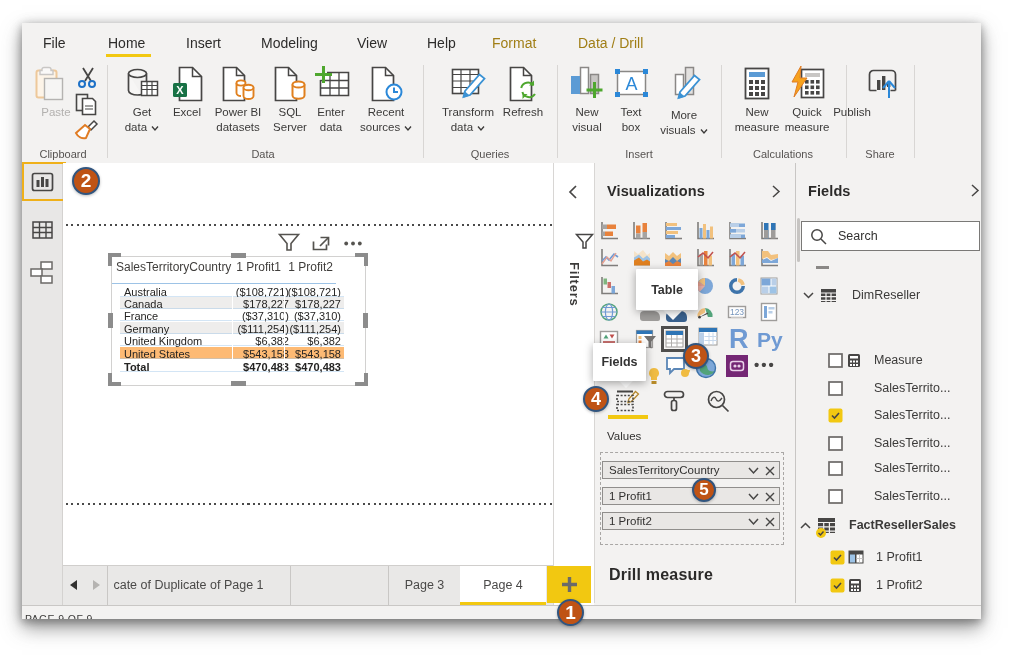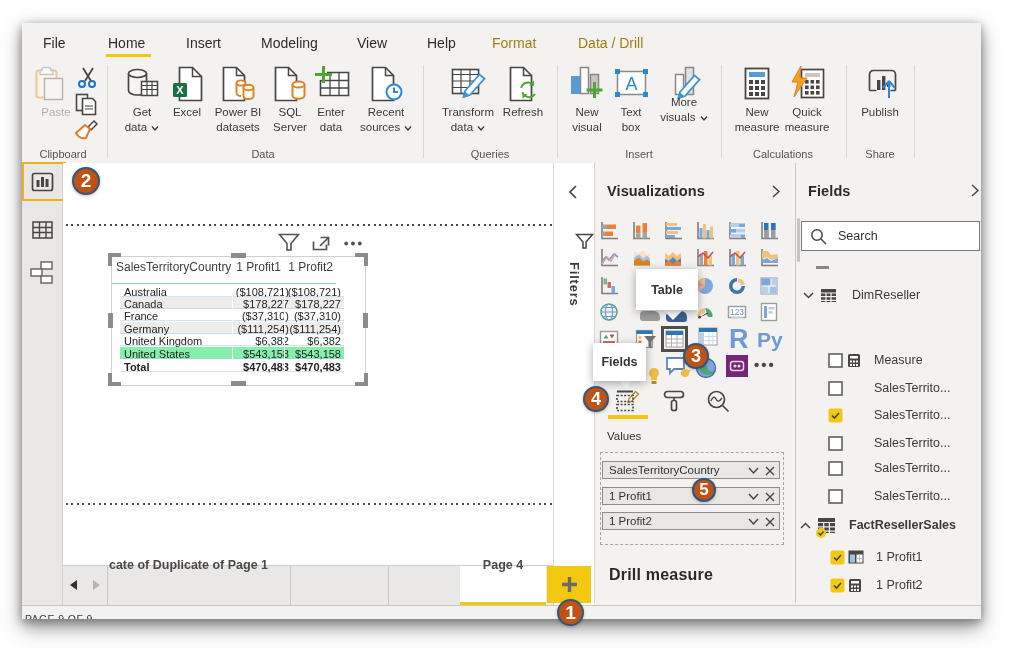--- a/index.html
+++ b/index.html
@@ -15,21 +15,21 @@
 .srow{position:absolute;height:20px;display:flex;align-items:center;white-space:nowrap;font-size:12.5px;color:#3b3a39}
 .well{position:absolute;left:580px;width:178px;height:18px;background:#e9e7e5;border:1px solid #908e8c;font-size:11.5px;color:#323130;display:flex;align-items:center;padding-left:6px;white-space:nowrap}
 .circ{position:absolute;border-radius:50%;background:#bf5315;border:2px solid #31557f;color:#fff;font-weight:bold;display:flex;align-items:center;justify-content:center;z-index:60;box-shadow:0 1px 3px rgba(0,0,0,.25)}
 .ttip{position:absolute;background:#fff;box-shadow:0 2px 8px rgba(0,0,0,.35);z-index:50;display:flex;align-items:center;justify-content:center;font-weight:bold;font-size:12.5px;color:#333;border-radius:1px}
 .ttail{position:absolute;width:14px;height:14px;background:#fff;transform:rotate(45deg);z-index:49}
 .hnd{position:absolute;background:#8c8c8c}
 .trow{position:absolute;left:98px;width:224px;height:12.2px;font-size:11px;color:#252423;border-bottom:1px solid rgba(158,198,233,.45)}
 .tc1{position:absolute;left:4px;top:1px}
 .tc2{position:absolute;left:80px;width:89px;top:1px;text-align:right}
 .tc3{position:absolute;left:132px;width:89px;top:1px;text-align:right}
-.ptab{position:absolute;top:522px;height:40px;display:flex;align-items:center;justify-content:center;font-size:12.5px;color:#4a4948;font-weight:bold}
+.ptab{position:absolute;top:542px;height:40px;display:flex;align-items:center;justify-content:center;font-size:12.5px;color:#4a4948;font-weight:normal}
 </style></head>
 <body>
 <div class="win">
 
   <div class="tabt" style="left:21px">File</div>
   <div class="tabt" style="left:86px">Home</div>
   <div class="tabt" style="left:164px">Insert</div>
   <div class="tabt" style="left:239px">Modeling</div>
   <div class="tabt" style="left:335px">View</div>
   <div class="tabt" style="left:405px">Help</div>
@@ -249,26 +249,26 @@
   <div class="lbl" style="left:287px;top:82px;width:44px">Enter<br>data</div>
   <div class="lbl" style="left:338px;top:82px;width:52px">Recent<br>sources <svg width="8" height="5" style="display:inline-block;margin-left:1px">
         <path d="M1 .5l3 3.5L7 .5" stroke="#3b3a39" stroke-width="1.3" fill="none"></path>
       </svg></div>
   <div class="lbl" style="left:416px;top:82px;width:60px">Transform<br>data <svg width="8" height="5" style="display:inline-block;margin-left:1px">
         <path d="M1 .5l3 3.5L7 .5" stroke="#3b3a39" stroke-width="1.3" fill="none"></path>
       </svg></div>
   <div class="lbl" style="left:479px;top:82px;width:44px">Refresh</div>
   <div class="lbl" style="left:543px;top:82px;width:44px">New<br>visual</div>
   <div class="lbl" style="left:587px;top:82px;width:44px">Text<br>box</div>
-  <div class="lbl" style="left:634px;top:72px;width:56px">More<br>visuals <svg width="8" height="5" style="display:inline-block;margin-left:1px">
+  <div class="lbl" style="left:634px;top:85px;width:56px">More<br>visuals <svg width="8" height="5" style="display:inline-block;margin-left:1px">
         <path d="M1 .5l3 3.5L7 .5" stroke="#3b3a39" stroke-width="1.3" fill="none"></path>
       </svg></div>
   <div class="lbl" style="left:709px;top:82px;width:52px">New<br>measure</div>
   <div class="lbl" style="left:759px;top:82px;width:52px">Quick<br>measure</div>
-  <div class="lbl" style="left:836px;top:82px;width:44px">Publish</div>
+  <div class="lbl" style="left:808px;top:82px;width:44px">Publish</div>
   <div class="ab" style="left:0;top:140px;width:959px;height:1px;background:#dcdad8"></div>
 
   <div class="ab" style="left:0;top:140px;width:41px;height:442px;background:#e8e7e6;border-right:1px solid #d4d2d0"></div>
   <div class="ab" style="left:0;top:139px;width:44px;height:39px;border:2.5px solid #efb019"></div>
 
   <div class="ab" style="left:41px;top:140px;width:490px;height:402px;background:#fff"></div>
   <div class="ab" style="left:44px;top:201px;width:487px;height:2px;background:repeating-linear-gradient(90deg,#4a4a4a 0 2px,transparent 2px 5.5px)"></div>
   <div class="ab" style="left:44px;top:480px;width:487px;height:2px;background:repeating-linear-gradient(90deg,#4a4a4a 0 2px,transparent 2px 5.5px)"></div>
 
   <div class="ab" style="left:531px;top:140px;width:41px;height:442px;background:#fff;border-left:1px solid #d8d6d4"></div>
@@ -322,21 +322,21 @@
   <div class="trow" style="top:298.7px;background:#eeedec">
       <span class="tc1">Germany</span>
       <span class="tc2">($111,254)</span>
       <span class="tc3">($111,254)</span>
     </div>
   <div class="trow" style="top:311.1px">
       <span class="tc1">United Kingdom</span>
       <span class="tc2">$6,382</span>
       <span class="tc3">$6,382</span>
     </div>
-  <div class="trow" style="top:323.5px;background:#86efac">
+  <div class="trow" style="top:323.5px;background:#fdba74">
       <span class="tc1">United States</span>
       <span class="tc2">$543,158</span>
       <span class="tc3">$543,158</span>
     </div>
   <div class="trow" style="top:337px;font-weight:bold">
       <span class="tc1">Total</span>
       <span class="tc2">$470,483</span>
       <span class="tc3">$470,483</span>
     </div>
   <div class="ab" style="left:210px;top:261px;width:1px;height:87px;background:#fff"></div>
@@ -777,20 +777,21 @@
     </div>
   <div class="ic" style="left:70px;top:556px">
       <svg width="10" height="12">
         <path d="M1 1l7 5-7 5z" fill="#b5b3b1"></path>
       </svg>
     </div>
   <div class="ab" style="left:85px;top:543px;width:1px;height:39px;background:#c9c7c5"></div>
   <div class="ab" style="left:268px;top:543px;width:1px;height:39px;background:#c9c7c5"></div>
   <div class="ab" style="left:366px;top:543px;width:1px;height:39px;background:#c9c7c5"></div>
   <div class="ptab" style="left:86px;width:182px;padding-right:21px">cate of Duplicate of Page 1</div>
+  <div class="ptab" style="left:367px;width:71px">Page 3</div>
   <div class="ab" style="left:438px;top:543px;width:86px;height:39px;background:#fff"></div>
   <div class="ab" style="left:438px;top:579px;width:86px;height:3px;background:#f2c811"></div>
   <div class="ptab" style="left:438px;width:86px">Page 4</div>
   <div class="ab" style="left:525px;top:543px;width:44px;height:37px;background:#f2c811"></div>
   <div class="ic" style="left:539px;top:553px">
       <svg width="17" height="17">
         <path d="M8.5 1v15M1 8.5h15" stroke="#6b6a69" stroke-width="3.4"></path>
       </svg>
     </div>
 

